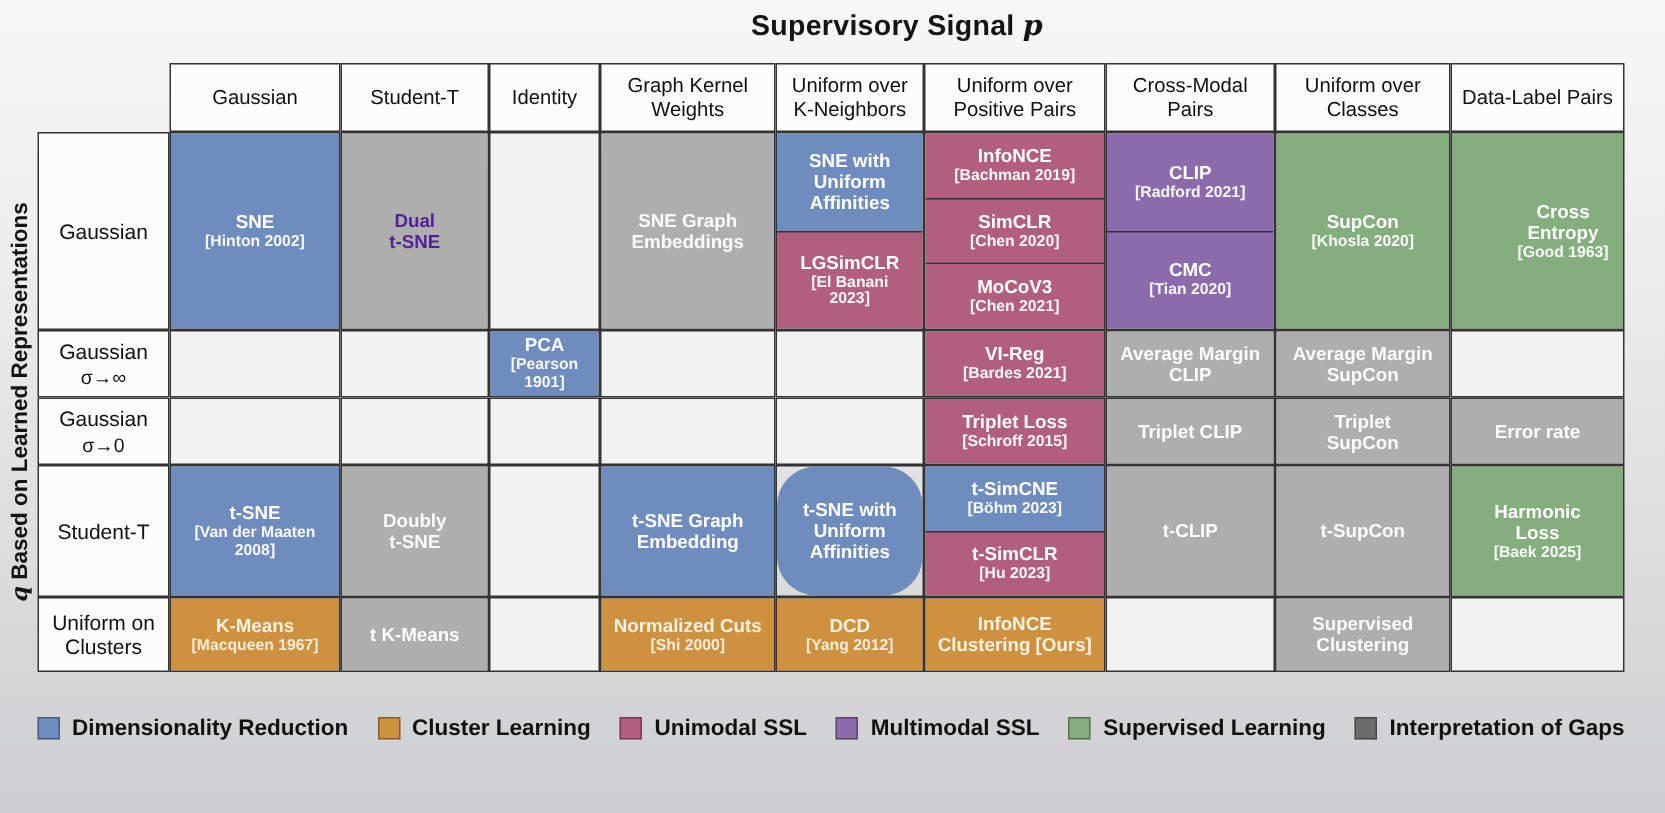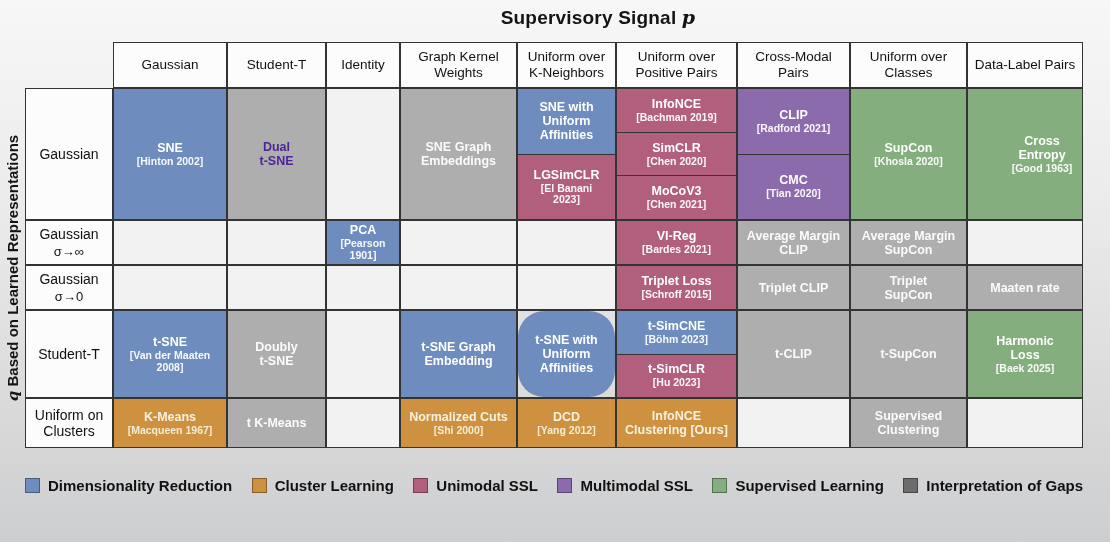--- a/index.html
+++ b/index.html
@@ -182,21 +182,21 @@
         </div>
       </div>
       <div class="mcell">
         <div class="entry gap-entry" style="background: rgb(174, 174, 174); color: rgb(255, 255, 255);">
           <div class="m-name">Triplet
 SupCon</div>
         </div>
       </div>
       <div class="mcell">
         <div class="entry gap-entry" style="background: rgb(174, 174, 174); color: rgb(255, 255, 255);">
-          <div class="m-name">Maaten rate</div>
+          <div class="m-name">Error rate</div>
         </div>
       </div>
       <div class="rhead">
         <div class="">Student-T</div>
       </div>
       <div class="mcell">
         <div class="entry" style="background: rgb(110, 140, 190); color: rgb(255, 255, 255);">
           <div class="m-name">t-SNE</div>
           <div class="m-cite">[Van der Maaten
 2008]</div>

